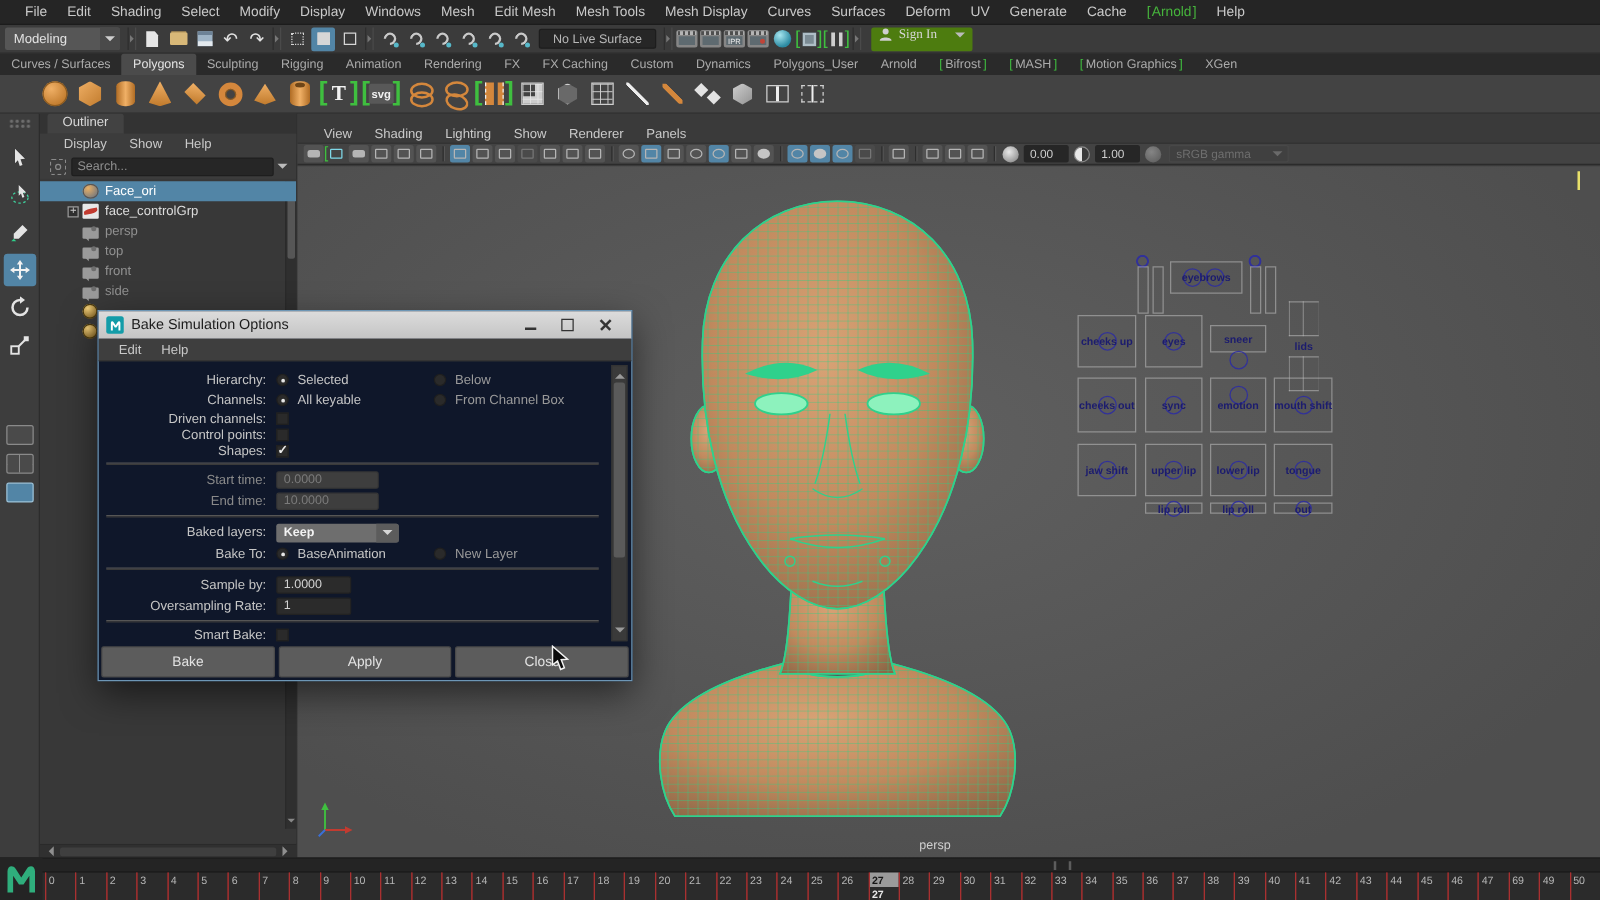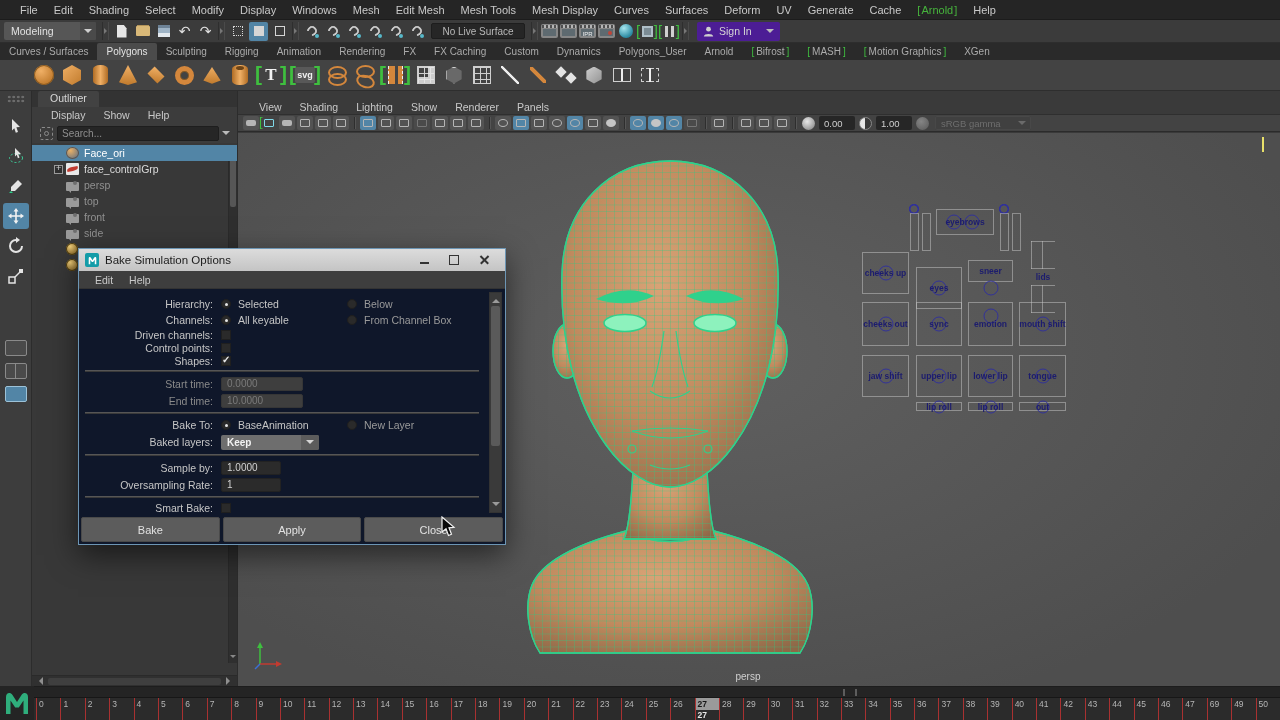--- a/index.html
+++ b/index.html
@@ -46,21 +46,21 @@
   .slate .tag{position:absolute;left:0;right:0;top:5px;bottom:0;display:flex;align-items:center;justify-content:center;
     font-size:6px;color:#f0f0f0;z-index:2;letter-spacing:0;}
   .slate.dot::after{background:#5e6a70;}
   .slate .reddot{position:absolute;right:3px;bottom:3px;width:4px;height:4px;border-radius:50%;background:#c04438;z-index:2;}
   .tealball{width:14px;height:14px;border-radius:50%;background:radial-gradient(circle at 35% 30%,#a7e6ef,#2b8aa2 70%);margin:0 3px;}
   .brk{position:relative;width:20px;height:16px;display:flex;align-items:center;justify-content:center;margin:0 1px;}
   .brk::before{content:"[";color:#3fbf3f;font-size:15px;position:absolute;left:-1px;top:-1px;}
   .brk::after{content:"]";color:#3fbf3f;font-size:15px;position:absolute;right:-1px;top:-1px;}
   .brk i{width:11px;height:11px;background:#7b8b94;box-shadow:inset 0 0 0 2px #aebec7;}
   .brk.bars i{width:9px;height:11px;background:linear-gradient(90deg,#cfcfcf 0 3px,#3b3b3b 3px 6px,#cfcfcf 6px 9px);box-shadow:none;}
-  .signin{display:flex;align-items:center;height:19px;background:#4c1d95;border-radius:2px;padding:0 6px;margin-left:6px;}
+  .signin{display:flex;height:19px;background:#4d7c0f;border-radius:2px;padding:0 6px;margin-left:6px;font-family:Liberation Serif, serif;}
   .signin svg{margin-right:5px;}
   .signin .lbl{font-size:10.5px;color:#d5d5d5;margin-right:14px;}
   .signin::after{content:"";border:4px solid transparent;border-top-color:#bbb;margin-top:4px;}
 
   
   #shelftabs{position:absolute;left:0;top:43px;width:1280px;height:17px;background:#2a2a2a;
     display:flex;align-items:flex-end;}
   .stab{font-size:10px;color:#ababab;padding:2px 9px;line-height:13px;white-space:nowrap;}
   .stab.active{background:#4b4b4b;color:#e4e4e4;border-radius:2px 2px 0 0;}
   .stab.bracket::before{content:"[";color:#3fbf3f;margin-right:2px;}
@@ -205,21 +205,21 @@
      radial-gradient(circle 5px at 6px 8px, transparent 3.2px, rgba(45,45,160,.9) 3.8px 4.8px, transparent 5.4px);}
   .fc.bars::before,.fc.bars::after{content:"";position:absolute;top:12px;width:7px;height:36px;border:1px solid rgba(200,200,200,.5);}
   .fc.bars::before{left:2px;} .fc.bars::after{left:14px;}
   .fc-eyebrows::before{content:"";position:absolute;width:13px;height:13px;border:1.5px solid rgba(45,45,160,.9);border-radius:50%;
     left:30%;top:50%;transform:translate(-50%,-50%);}
   .fc-eyebrows::after{left:62% !important;}
   .fc-browbar-left{left:50px;top:4px;width:24px;height:52px;}
   .fc-eyebrows{left:78px;top:12px;width:58px;height:26px;}
   .fc-browbar-right{left:140px;top:4px;width:24px;height:52px;}
   .fc-cheeks-up{left:4px;top:55px;width:47px;height:42px;}
-  .fc-eyes{left:58px;top:70px;width:46px;height:42px;}
+  .fc-eyes{left:58px;top:55px;width:46px;height:42px;}
   .fc-sneer{left:110px;top:63px;width:45px;height:22px;}
   .fc-sneer::after{top:135% !important;}
   .fc-lids{left:168px;top:36px;width:34px;height:88px;border:none;flex-direction:column;justify-content:center;}
   .fc-lids::before,.fc-lids::after{content:"";width:24px;height:26px;
     border-top:1px solid rgba(200,200,200,.5);border-bottom:1px solid rgba(200,200,200,.5);
     background:repeating-linear-gradient(90deg,rgba(200,200,200,.5) 0 1px,transparent 1px 11px,rgba(200,200,200,.5) 11px 12px,transparent 12px 24px);}
   .fc-lids::before{margin-bottom:3px;} .fc-lids::after{margin-top:3px;}
   .fc-cheeks-out{left:4px;top:105px;width:47px;height:44px;}
   .fc-sync{left:58px;top:105px;width:46px;height:44px;}
   .fc-emotion{left:110px;top:105px;width:45px;height:44px;}
@@ -1016,38 +1016,38 @@
       <div class="hsep"></div>
       <div class="drow" style="height:17px">
         <span class="dlab dim">Start time:</span>
         <span class="tfield disabled">0.0000</span>
       </div>
       <div class="drow" style="height:17px">
         <span class="dlab dim">End time:</span>
         <span class="tfield disabled">10.0000</span>
       </div>
       <div class="hsep"></div>
+      <div class="drow" style="height:18px">
+        <span class="dlab">Baked layers:</span>
+        <span class="ddown">
+          <span class="lbl">Keep</span>
+          <span class="arr"></span>
+        </span>
+      </div>
       <div class="drow">
         <span class="dlab">Bake To:</span>
         <span class="dopt">
             <span class="radio on"></span>
             <span class="olab">BaseAnimation</span>
           </span>
         <span class="dopt dim">
             <span class="radio"></span>
             <span class="olab">New Layer</span>
           </span>
       </div>
-      <div class="drow" style="height:18px">
-        <span class="dlab">Baked layers:</span>
-        <span class="ddown">
-          <span class="lbl">Keep</span>
-          <span class="arr"></span>
-        </span>
-      </div>
       <div class="hsep"></div>
       <div class="drow" style="height:17px">
         <span class="dlab">Sample by:</span>
         <span class="tfield" style="width:60px">1.0000</span>
       </div>
       <div class="drow" style="height:17px">
         <span class="dlab">Oversampling Rate:</span>
         <span class="tfield" style="width:60px">1</span>
       </div>
       <div class="hsep"></div>

